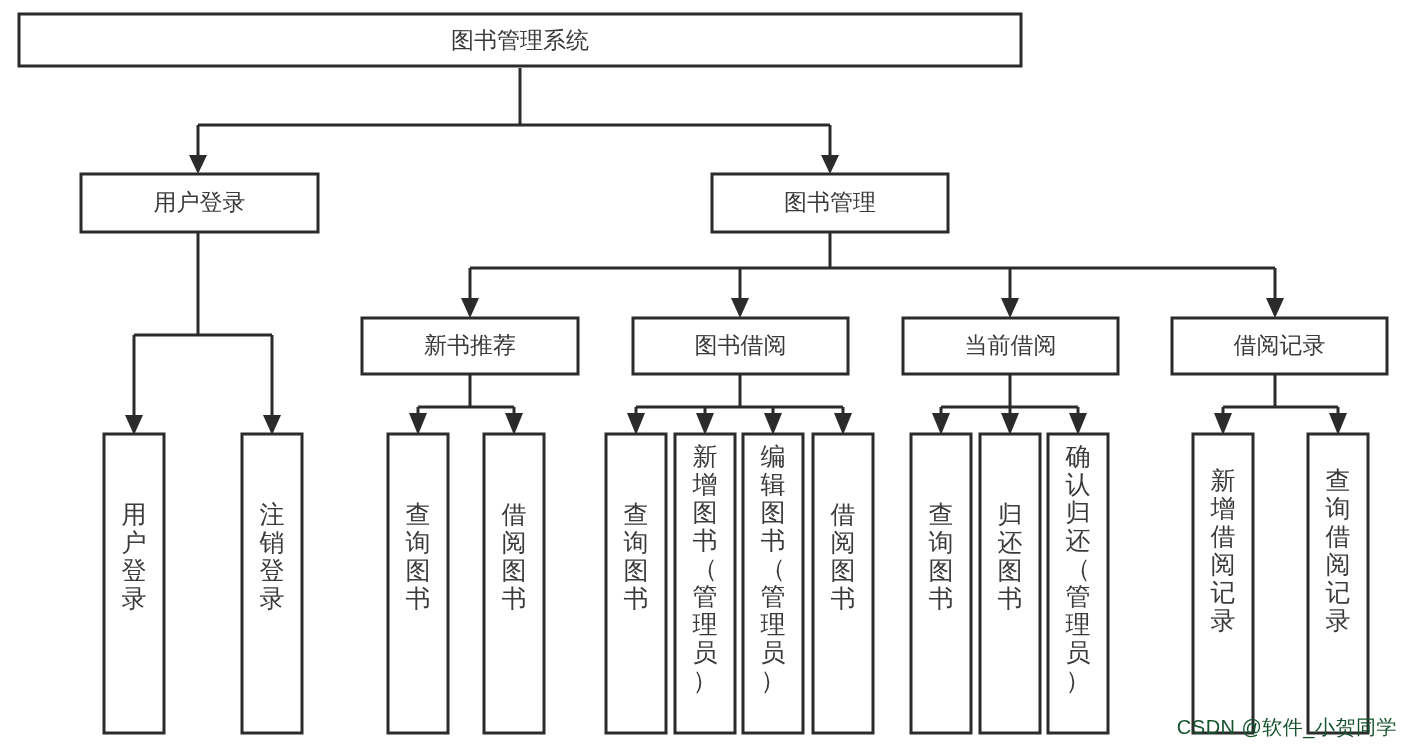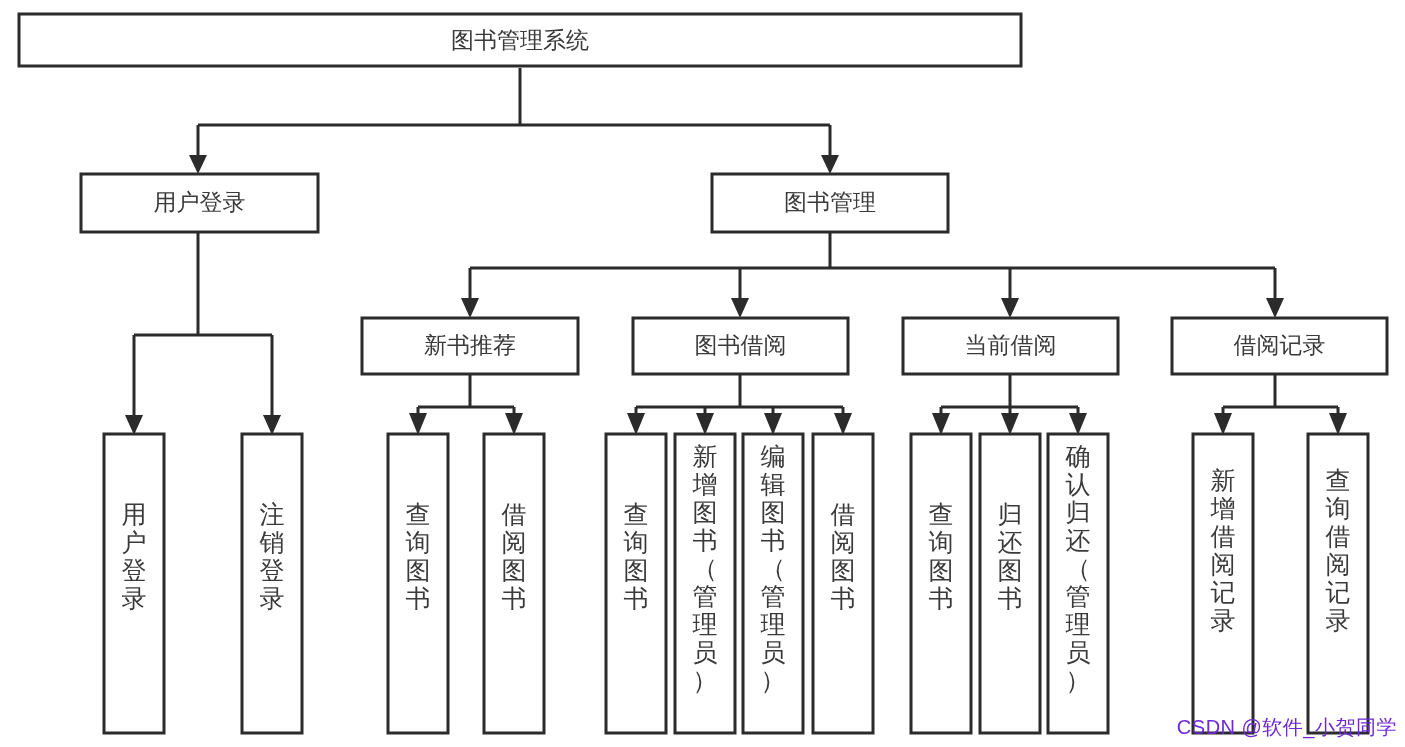--- a/index.html
+++ b/index.html
@@ -71,21 +71,21 @@
   .vert-label-wrap span {
     display: block;
     text-align: center;
   }
   .watermark {
     position: absolute;
     right: 8px;
     bottom: 6px;
     font-family: "Liberation Sans", "DejaVu Sans", sans-serif;
     font-size: 20px;
-    color: #6d28d9;
+    color: #14532d;
     letter-spacing: 0.5px;
     user-select: none;
   }
 </style>
 </head>
 <body>
 
 <div id="diagram-root">
 
   <svg id="flow-svg" viewBox="0 0 1405 747">

